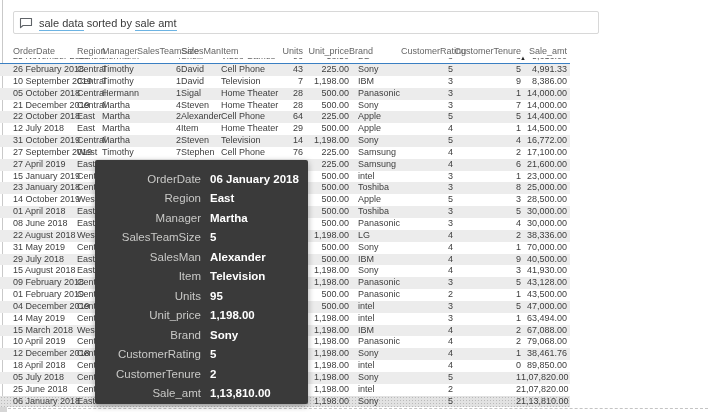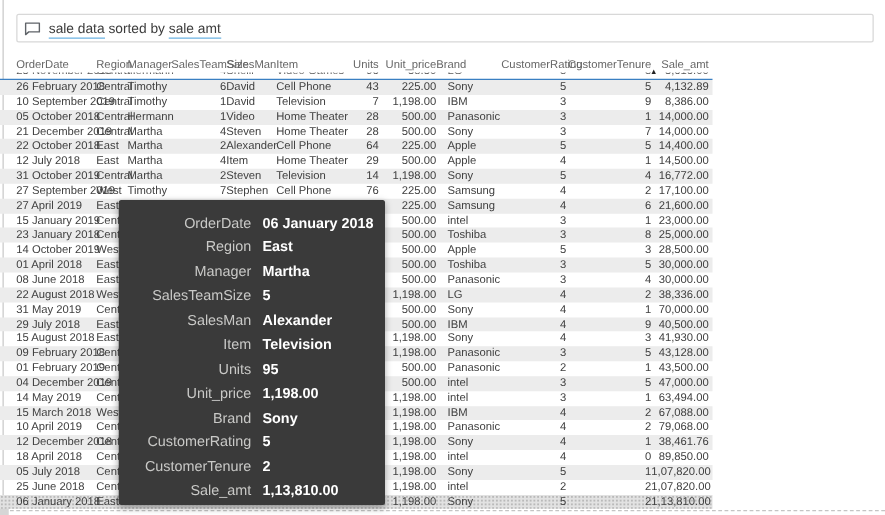--- a/index.html
+++ b/index.html
@@ -10,21 +10,21 @@
     position:relative;
     overflow:hidden;
     color:#3f3f3f;
   }
   .left-edge-line { position:absolute; left:2px; top:0; width:1px; height:412px; background:#c9c9c9; }
   .bottom-dashed-line { position:absolute; left:8px; right:0; top:408px; border-top:1px dashed #c4c4c4; }
   .scroll-corner { position:absolute; left:0; top:399px; width:7px; height:13px; background:#d6d6d6; }
 
   
   .qna-box {
-    position:absolute; left:13px; top:11px; width:686px; height:23px;
+    position:absolute; left:13px; top:11px; width:586px; height:23px;
     border:1px solid #d8d8d8; border-radius:2px; background:#fff;
     display:flex; align-items:center; padding-left:5px;
   }
   .qna-icon { width:14px; height:12px; margin-right:6px; flex:0 0 auto; }
   .qna-text { font-size:11px; color:#3b3b3b; white-space:nowrap; }
   .qna-text .term { border-bottom:1px solid #6cb3e2; padding-bottom:1px; }
 
   
   .table-wrap { position:absolute; left:0; top:46px; width:570px; }
   .trow {
@@ -116,42 +116,42 @@
         <span class="c">Central</span>
         <span class="c">Timothy</span>
         <span class="c r">6</span>
         <span class="c">David</span>
         <span class="c">Cell Phone</span>
         <span class="c r">43</span>
         <span class="c r">225.00</span>
         <span class="c brand-pad">Sony</span>
         <span class="c r">5</span>
         <span class="c r">5</span>
-        <span class="c r">4,132.89</span>
+        <span class="c r">4,991.33</span>
       </div>
       <div class="trow">
         <span class="c">10 September 2019</span>
         <span class="c">Central</span>
         <span class="c">Timothy</span>
         <span class="c r">1</span>
         <span class="c">David</span>
         <span class="c">Television</span>
         <span class="c r">7</span>
         <span class="c r">1,198.00</span>
         <span class="c brand-pad">IBM</span>
         <span class="c r">3</span>
         <span class="c r">9</span>
         <span class="c r">8,386.00</span>
       </div>
       <div class="trow">
         <span class="c">05 October 2018</span>
         <span class="c">Central</span>
         <span class="c">Hermann</span>
         <span class="c r">1</span>
-        <span class="c">Video</span>
+        <span class="c">Sigal</span>
         <span class="c">Home Theater</span>
         <span class="c r">28</span>
         <span class="c r">500.00</span>
         <span class="c brand-pad">Panasonic</span>
         <span class="c r">3</span>
         <span class="c r">1</span>
         <span class="c r">14,000.00</span>
       </div>
       <div class="trow">
         <span class="c">21 December 2019</span>

